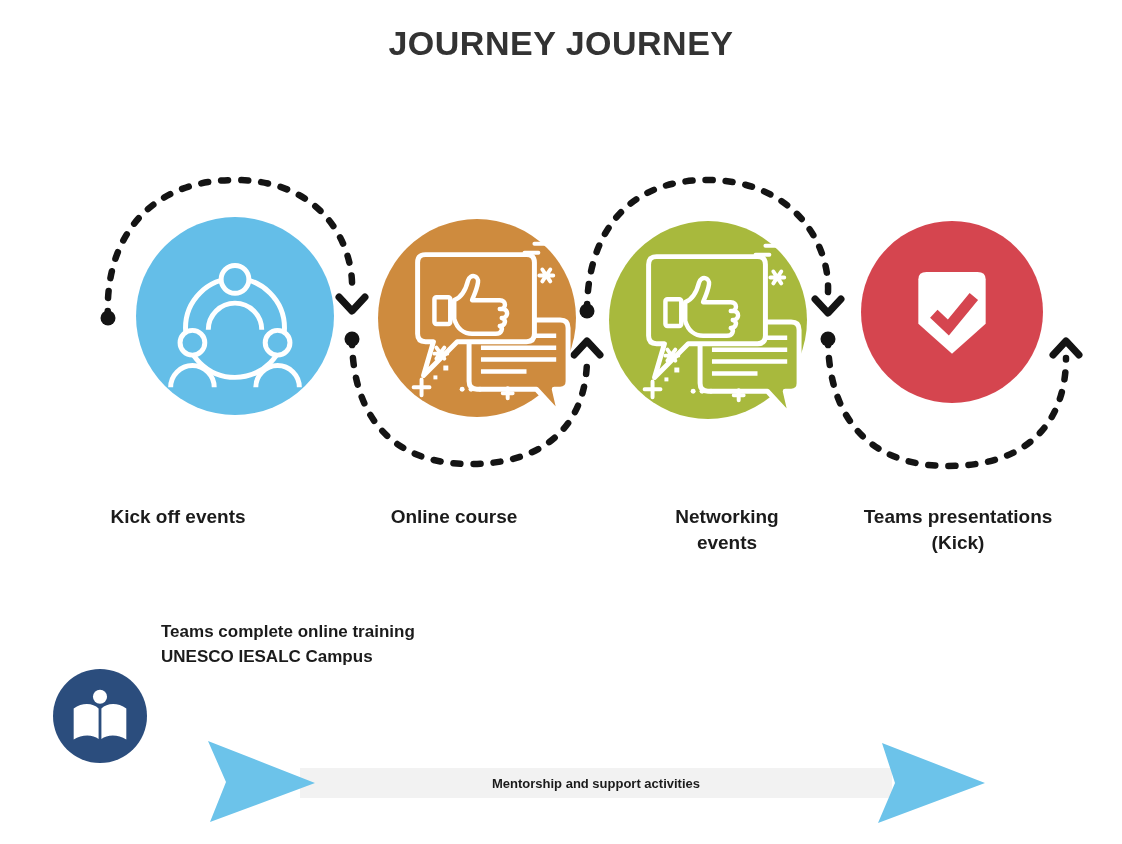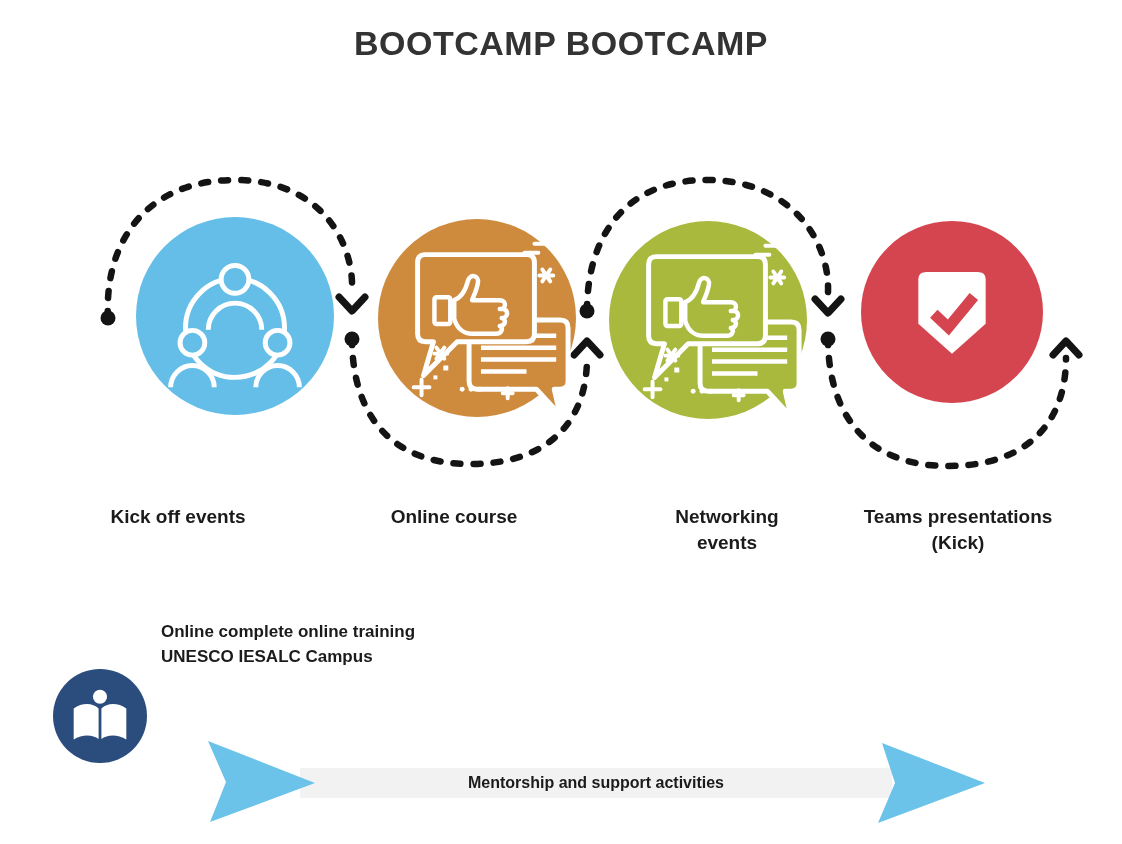--- a/index.html
+++ b/index.html
@@ -35,28 +35,28 @@
   }
   .training-badge svg {width:100%; height:100%; display:block;}
   .training-note {
     position:absolute; left:161px; top:620px; font-weight:bold; font-size:17px;
     line-height:1.45; color:#1b1b1b; white-space:pre-line; z-index:3;
   }
   .mentor-band {
     position:absolute; left:300px; top:768px; width:592px; height:30px;
     background:#F2F2F2; display:flex; align-items:center; justify-content:center; z-index:1;
   }
-  .mentor-band span {font-weight:bold; font-size:16px; color:#1b1b1b;}
+  .mentor-band span {font-weight:bold; font-size:13px; color:#1b1b1b;}
 </style>
 </head>
 <body>
 
 <div class="canvas">
 
-  <div class="title">BOOTCAMP BOOTCAMP</div>
+  <div class="title">JOURNEY JOURNEY</div>
 
   <div class="mentor-band">
     <span>Mentorship and support activities</span>
   </div>
 
   <svg class="overlay" viewBox="0 0 1122 844" aria-hidden="true">
     <defs>
       <g id="team-icon" fill="none" stroke="#fff" stroke-width="5">
         <circle cx="100" cy="112" r="50"></circle>
         <circle cx="100" cy="63" r="14" fill="currentColor"></circle>
@@ -153,16 +153,16 @@
   <div class="step-label l1">Kick off events</div>
   <div class="step-label l2">Online course</div>
   <div class="step-label l3">Networking events</div>
   <div class="step-label l4">Teams presentations (Kick)</div>
 
   <div class="training-badge">
     <svg viewBox="0 0 200 200">
         <use href="#book-icon"></use>
       </svg>
   </div>
-  <div class="training-note">Online complete online training
+  <div class="training-note">Teams complete online training
 UNESCO IESALC Campus</div>
 
 </div>
 
 </body></html>

